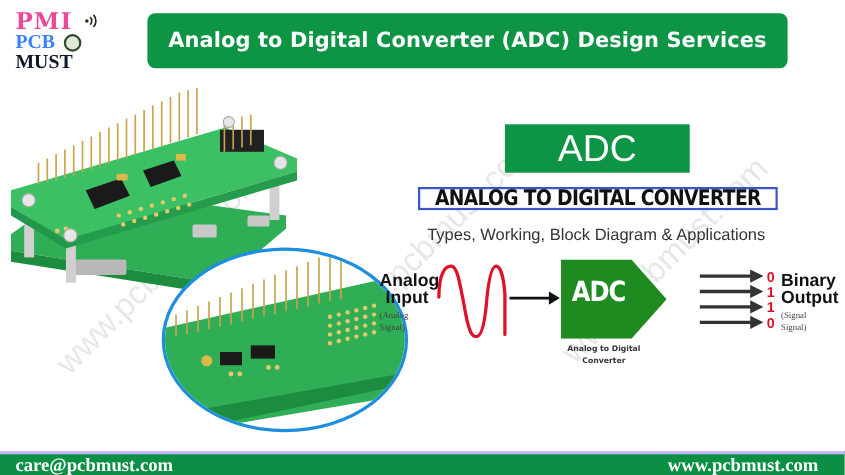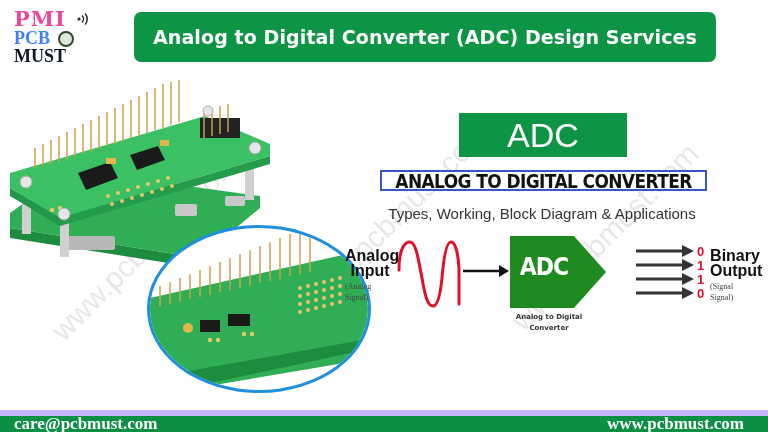--- a/index.html
+++ b/index.html
@@ -40,21 +40,21 @@
   .adc-block-label { position: absolute; left: 510px; top: 312px; width: 78px; }
   .adc-block-label div { font-family: "DejaVu Sans", sans-serif; font-weight: bold; font-size: 7px; color: #333; text-align: center; line-height: 11px; }
 
   .bits { position: absolute; left: 636px; top: 244px; width: 70px; height: 64px; }
   .bit-row { position: relative; height: 14px; display: flex; align-items: center; }
   .bit-row svg { width: 58px; height: 12px; }
   .bit-row .bit { color: #e0102a; font-weight: bold; font-size: 13px; margin-left: 3px; font-family: "Liberation Sans", sans-serif; }
 
   .binary-output { position: absolute; left: 710px; top: 248px; width: 50px; }
 
-  .footer { position: absolute; left: 0; top: 410px; width: 768px; height: 22px; background: #0b8f44; border-top: 6px solid #c4b5fd; display: flex; align-items: center; justify-content: space-between; padding: 0 24px 0 14px; }
+  .footer { position: absolute; left: 0; top: 410px; width: 768px; height: 22px; background: #0b8f44; border-top: 3px solid #c4b5fd; display: flex; align-items: center; justify-content: space-between; padding: 0 24px 0 14px; }
   .footer span { color: #ffffff; font-family: "Liberation Serif", serif; font-weight: bold; font-size: 17px; }
 </style>
 </head>
 <body>
 
 <div class="logo">
   <div class="pmi">PMI</div>
   <svg class="wifi" viewBox="0 0 14 14">
     <circle cx="3" cy="7" r="1.6" fill="#1e2a1a"></circle>
     <path d="M6 3.5 A5 5 0 0 1 6 10.5" stroke="#1e2a1a" stroke-width="1.5" fill="none"></path>

